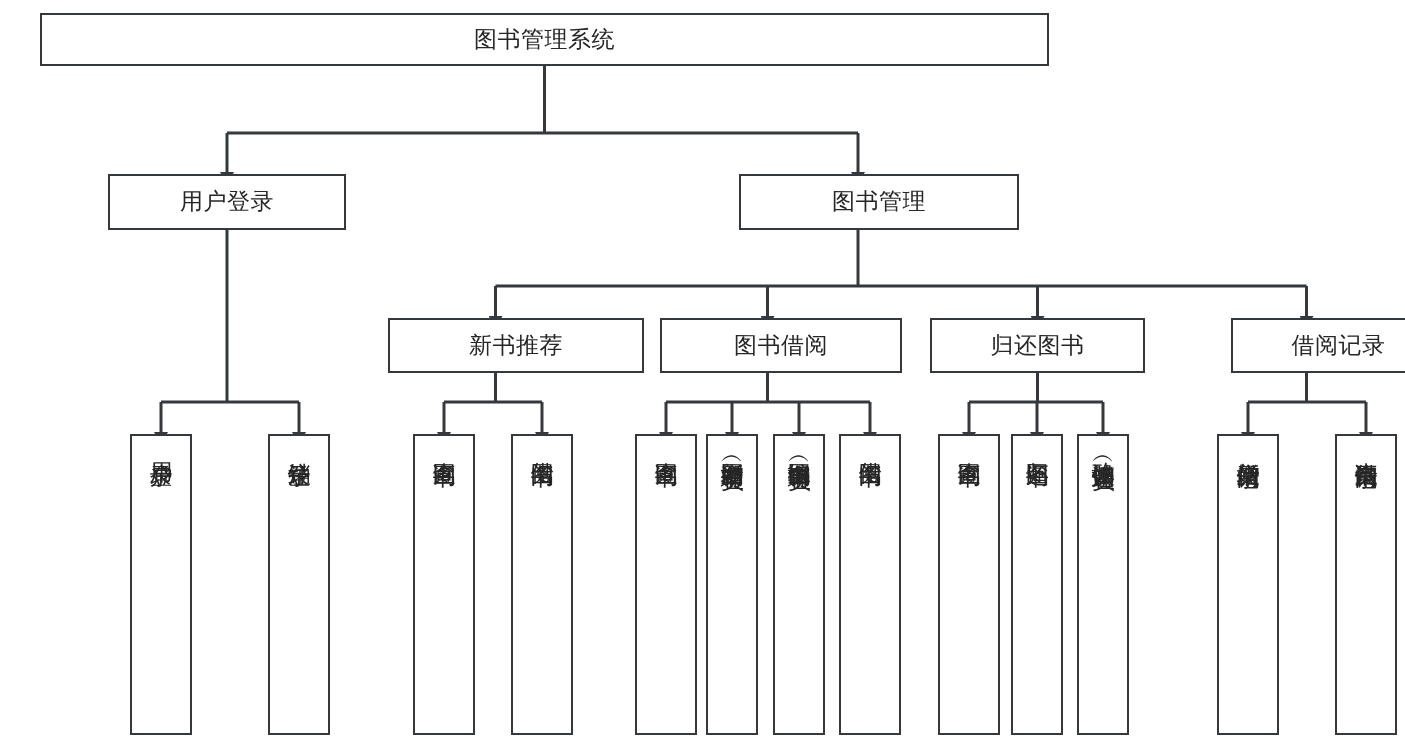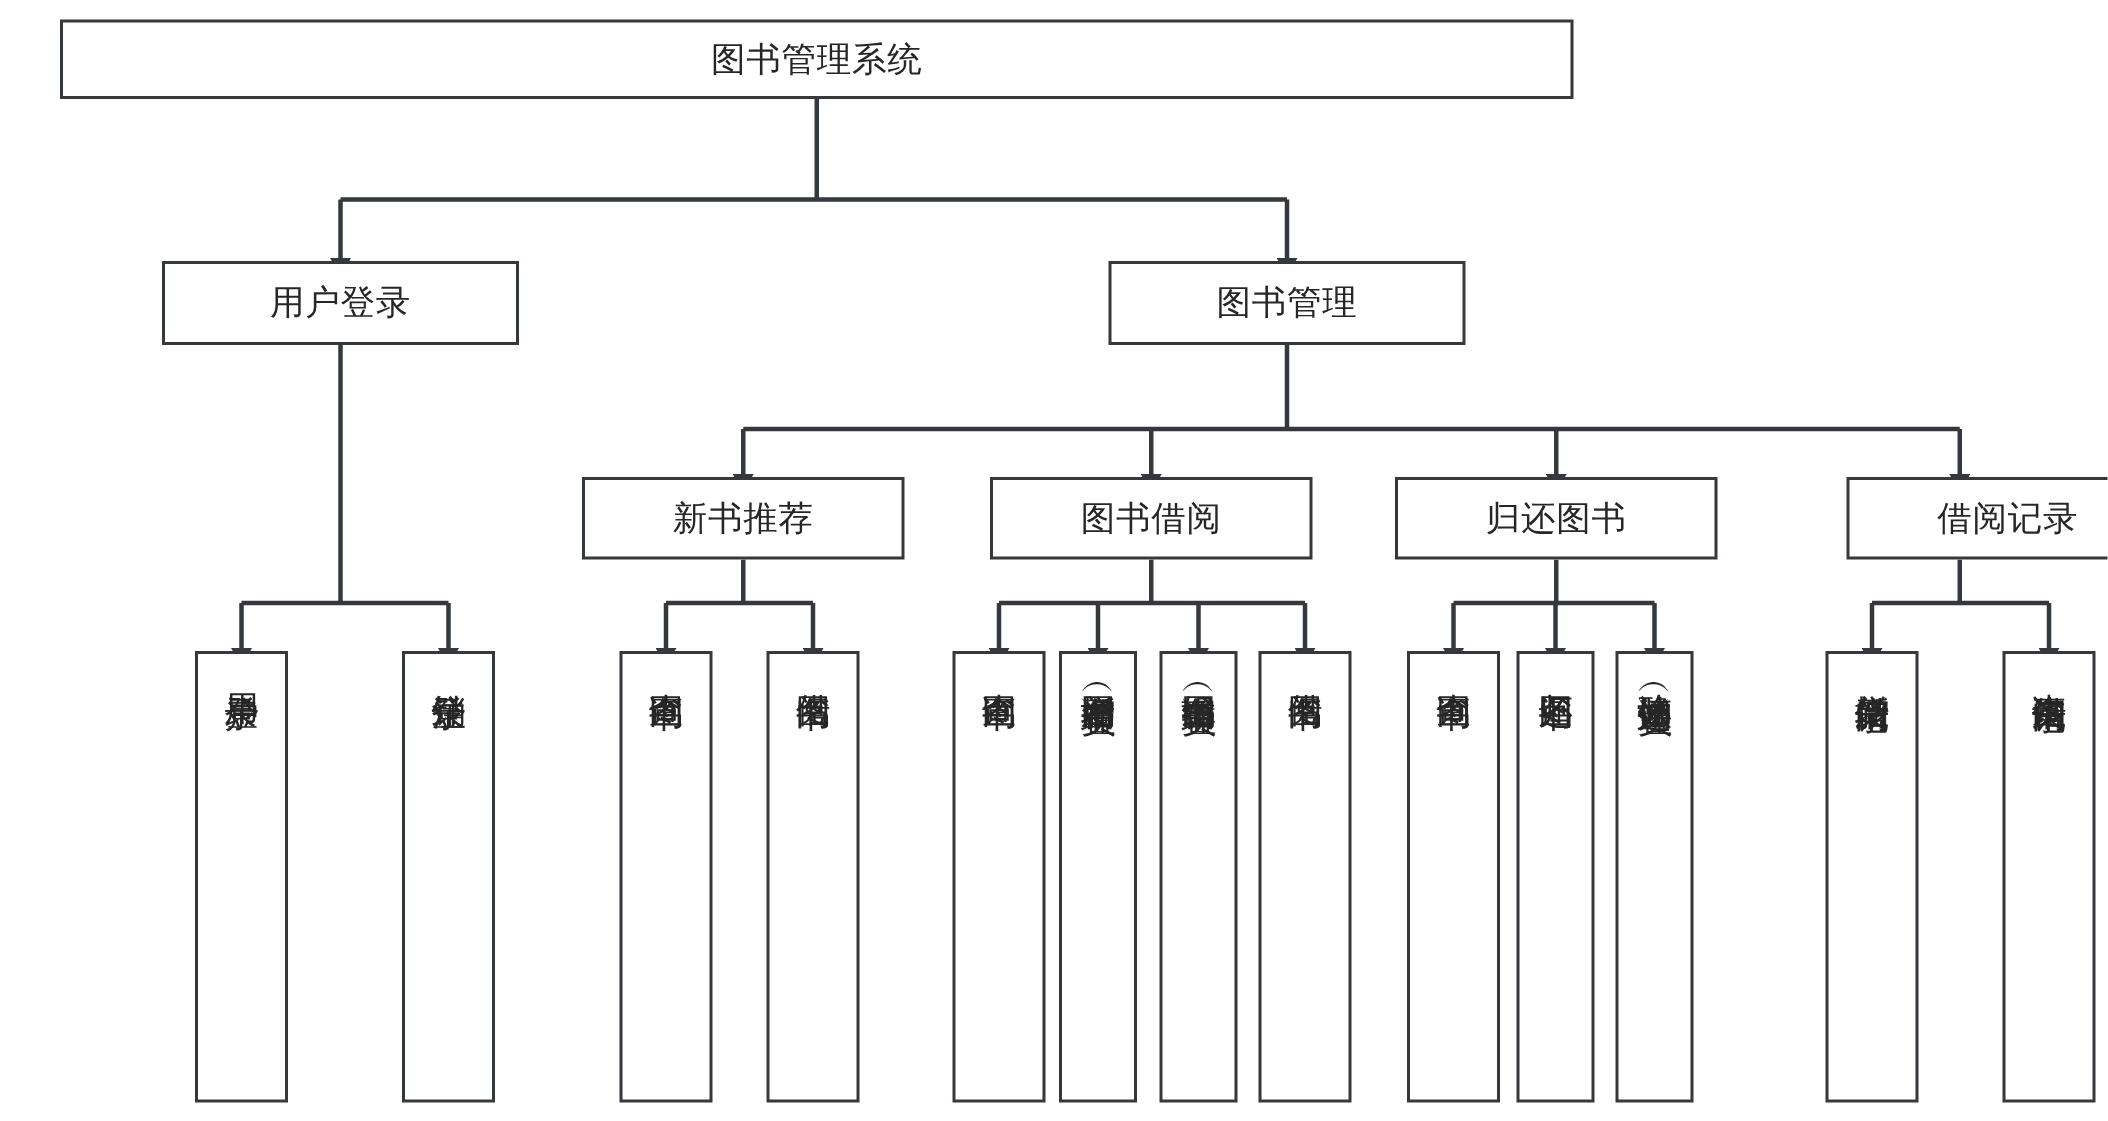--- a/index.html
+++ b/index.html
@@ -117,27 +117,27 @@
       </g>
   </svg>
 
   <div id="nodes-layer">
       <div class="node node-h node-root" style="left: 13px; top: 13px; width: 1009px; height: 53px;">
         <span class="node-label">图书管理系统</span>
       </div>
       <div class="node node-h" style="left: 81px; top: 174px; width: 238px; height: 56px;">
         <span class="node-label">用户登录</span>
       </div>
-      <div class="node node-h" style="left: 712px; top: 174px; width: 238px; height: 56px;">
+      <div class="node node-h" style="left: 712px; top: 174px; width: 280px; height: 56px;">
         <span class="node-label">图书管理</span>
       </div>
-      <div class="node node-h" style="left: 361px; top: 318px; width: 215px; height: 55px;">
+      <div class="node node-h" style="left: 361px; top: 318px; width: 256px; height: 55px;">
         <span class="node-label">新书推荐</span>
       </div>
-      <div class="node node-h" style="left: 633px; top: 318px; width: 215px; height: 55px; text-align: right;">
+      <div class="node node-h" style="left: 633px; top: 318px; width: 242px; height: 55px; text-align: right;">
         <span class="node-label">图书借阅</span>
       </div>
       <div class="node node-h" style="left: 903px; top: 318px; width: 215px; height: 55px;">
         <span class="node-label">归还图书</span>
       </div>
       <div class="node node-h" style="left: 1204px; top: 318px; width: 215px; height: 55px;">
         <span class="node-label">借阅记录</span>
       </div>
       <div class="node node-v" style="left: 103px; top: 434px; width: 62px; height: 301px;">
         <span class="node-label">用户登录</span>

